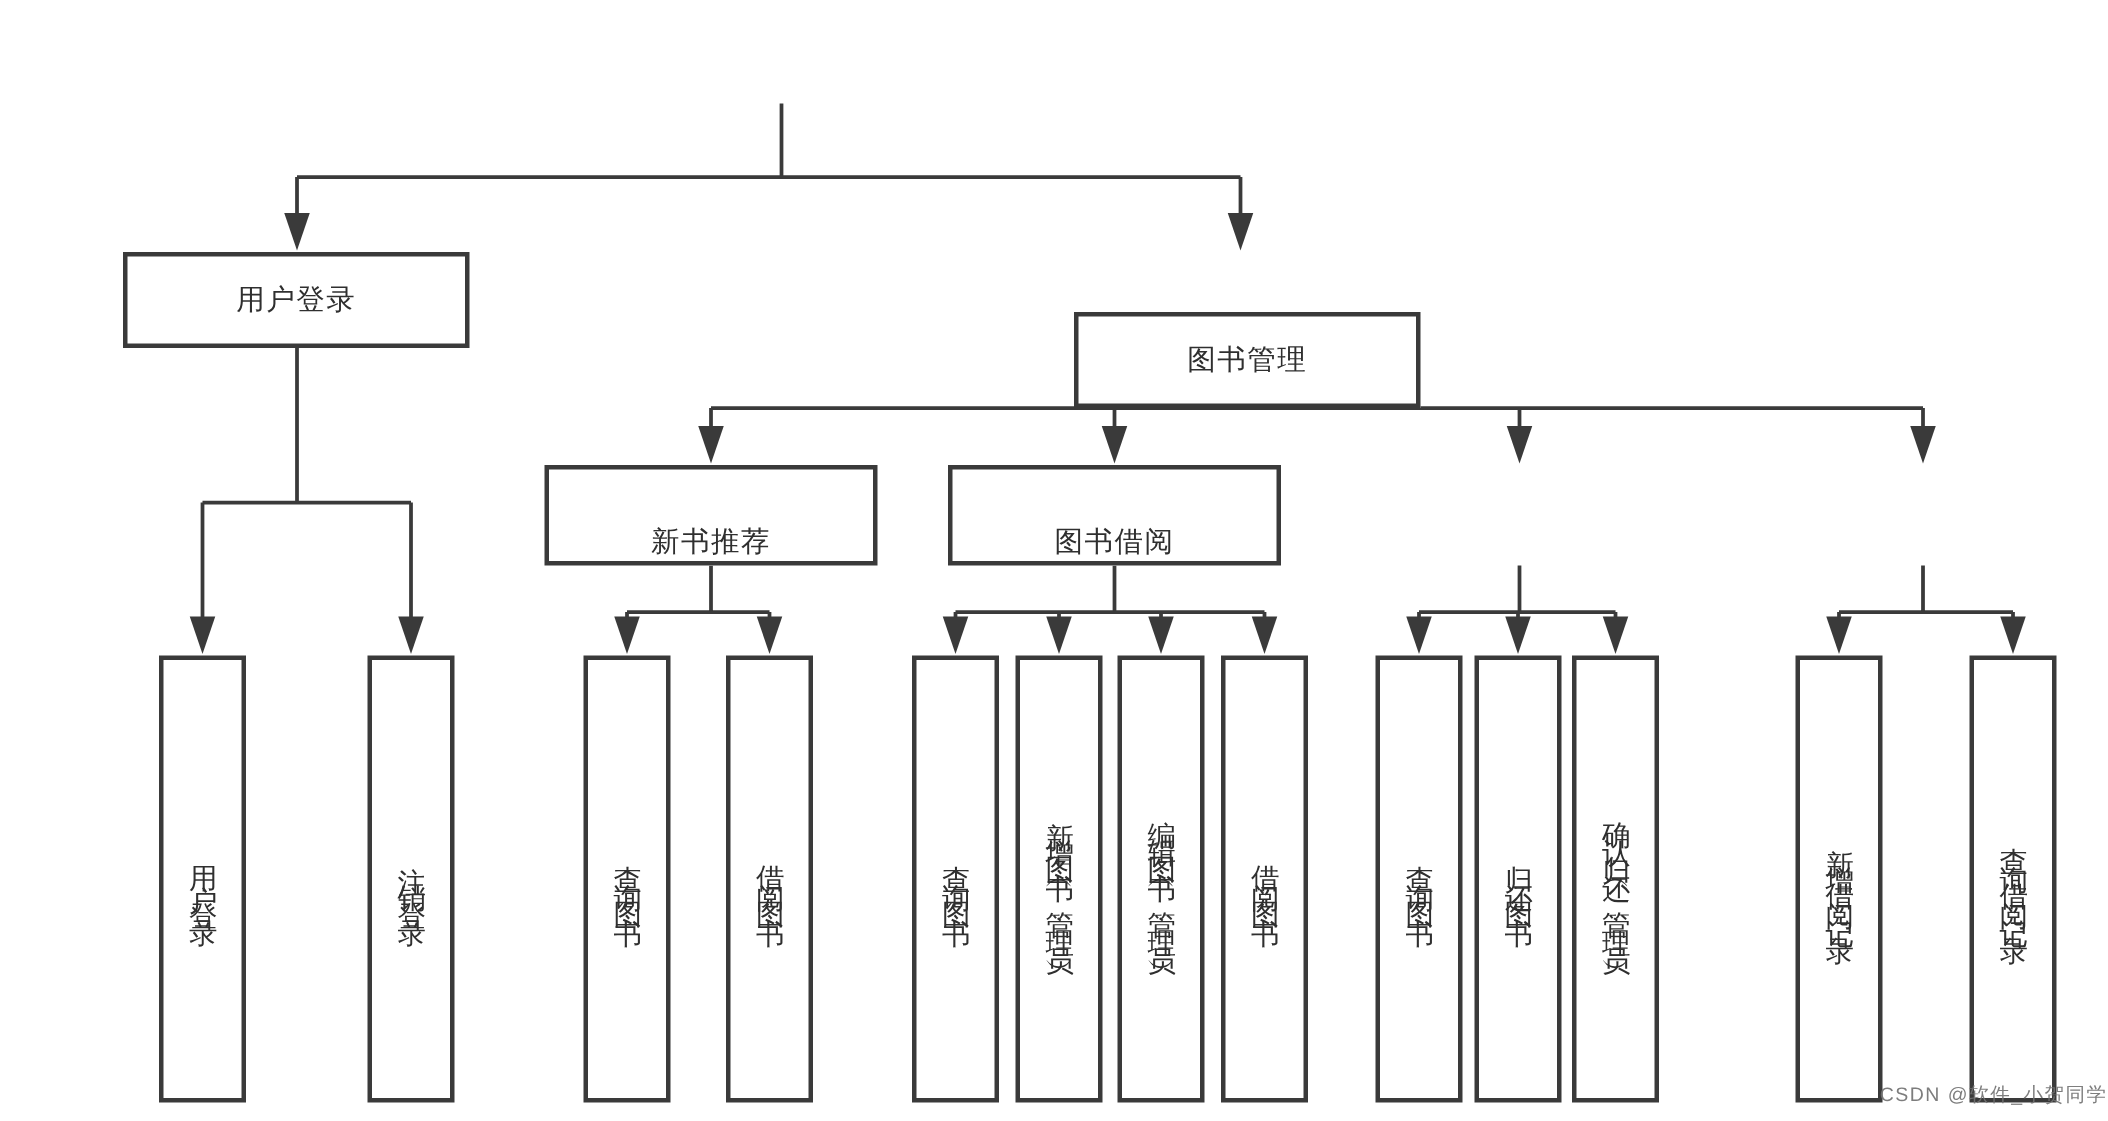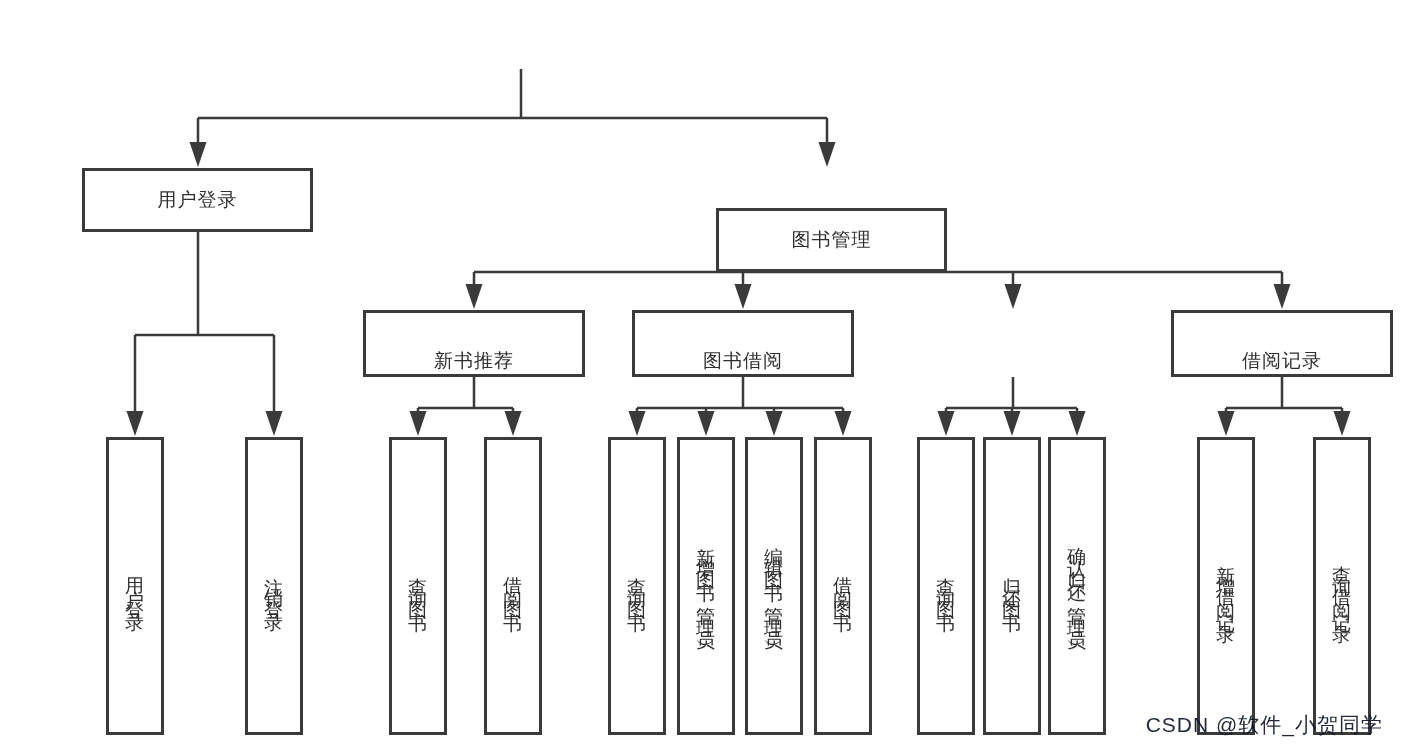--- a/index.html
+++ b/index.html
@@ -34,23 +34,23 @@
   .vbox .vtext{
     writing-mode:vertical-rl;
     text-orientation:mixed;
     letter-spacing:12px;
     font-size:19px;
     line-height:1;
     white-space:nowrap;
   }
   .watermark{
     position:absolute;
-    right:22px;bottom:8px;
-    font-size:21px;
-    color:#0f172a;
+    right:0;bottom:8px;
+    font-size:13px;
+    color:#737373;
     opacity:0.92;
     letter-spacing:1px;
     pointer-events:none;
   }
 </style>
 </head>
 <body>
 
 <div id="canvas">
 
@@ -93,23 +93,20 @@
   <div class="node l2 mgmt">
     <span>图书管理</span>
   </div>
 
   <div class="node l3 n0">
     <span>新书推荐</span>
   </div>
   <div class="node l3 n1">
     <span>图书借阅</span>
   </div>
-  <div class="node l3 n3">
-    <span>借阅记录</span>
-  </div>
 
   <div class="node vbox" style="left:106px">
     <span class="vtext">用户登录</span>
   </div>
   <div class="node vbox" style="left:245px">
     <span class="vtext">注销登录</span>
   </div>
   <div class="node vbox" style="left:389px">
     <span class="vtext">查询图书</span>
   </div>

